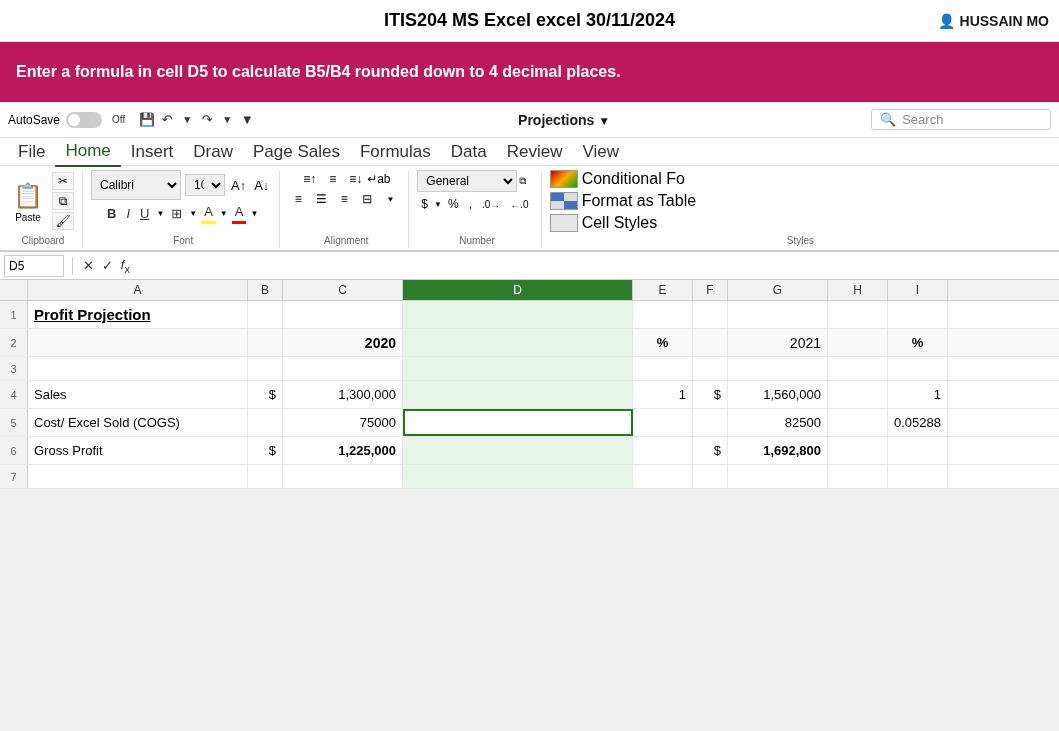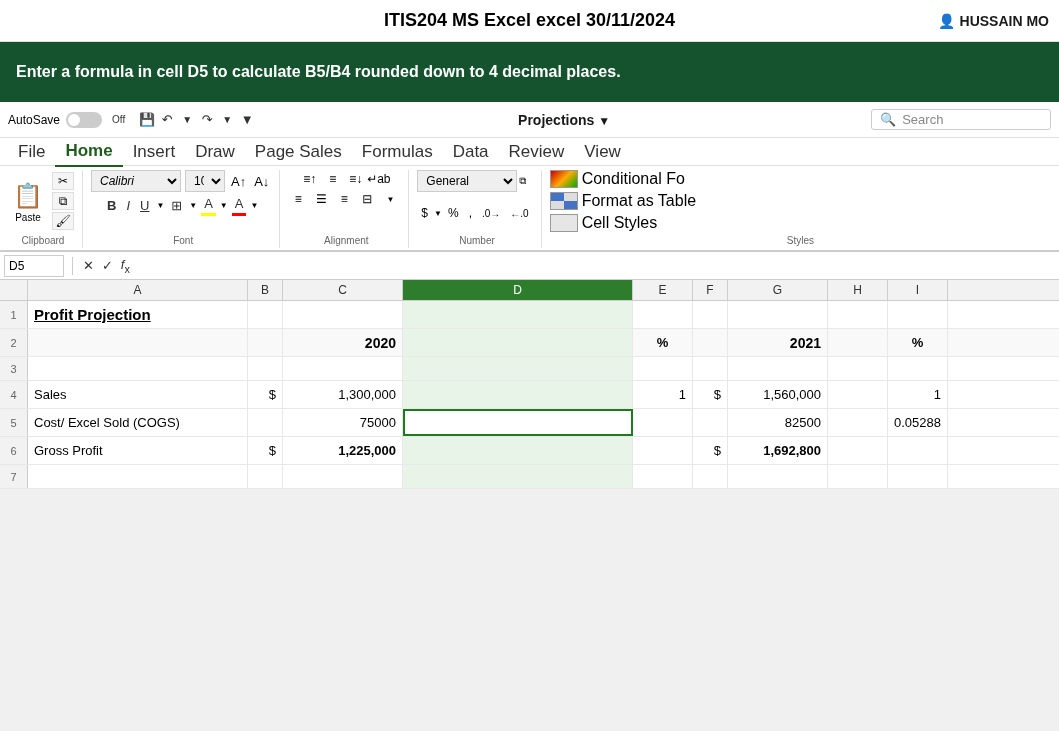--- a/index.html
+++ b/index.html
@@ -20,21 +20,21 @@
       right: 10px;
       top: 50%;
       transform: translateY(-50%);
       font-size: 14px;
       font-weight: 600;
       color: #1a1a1a;
     }
 
     
     .instruction-bar {
-      background: #14532d;
+      background: #be185d;
       color: #fff;
       padding: 14px 16px;
       font-size: 16px;
       font-weight: 700;
       min-height: 60px;
       display: flex;
       align-items: center;
     }
 
     
@@ -116,21 +116,21 @@
     }
     .menu-tab {
       padding: 4px 10px;
       font-size: 17px;
       cursor: pointer;
       color: #333;
       position: relative;
     }
     .menu-tab.active {
       color: #1f5c1f;
-      font-weight: 700;
+      font-weight: 400;
       border-bottom: 2px solid #1f5c1f;
     }
 
     
     .ribbon-toolbar {
       display: flex;
       align-items: stretch;
       padding: 4px 4px 2px 4px;
       background: #fff;
       min-height: 78px;
@@ -197,23 +197,22 @@
     .font-row1, .font-row2 {
       display: flex;
       align-items: center;
       gap: 4px;
     }
     .font-select {
       border: 1px solid #ccc;
       font-size: 12px;
       padding: 1px 4px;
       width: 90px;
-      height: 22px;
-      cursor: pointer;
-      font-style: italic;
+      height: 30px;
+      cursor: pointer;
     }
     .font-size-select {
       border: 1px solid #ccc;
       font-size: 12px;
       padding: 1px 4px;
       width: 40px;
       height: 22px;
       cursor: pointer;
     }
     .font-btn {
@@ -493,21 +492,21 @@
           <button class="align-btn">☰</button>
           <button class="align-btn">≡</button>
           <button class="align-btn">⊟</button>
           <button class="align-btn" style="font-size:8px;">▼</button>
         </div>
       </div>
       <span class="ribbon-group-label">Alignment</span>
     </div>
 
     <div class="ribbon-group">
-      <div class="ribbon-group-content" style="flex-direction:column; gap:12px; padding-bottom:14px; align-items:flex-start;">
+      <div class="ribbon-group-content" style="flex-direction:column; gap:3px; padding-bottom:14px; align-items:flex-start;">
         <div style="display:flex; align-items:center; gap:2px;">
           <select class="number-format-select">
             <option>General</option>
           </select>
           <span style="font-size:10px; cursor:pointer;">⧉</span>
         </div>
         <div style="display:flex; align-items:center; gap:2px;">
           <button class="number-btn">$</button>
           <span style="font-size:8px;">▼</span>
           <button class="number-btn">%</button>
@@ -587,21 +586,21 @@
   </div>
 
   <div class="sheet-row" style="min-height:28px; background:#f9f9f9;">
     <div class="row-number">2</div>
     <div class="cell col-a"></div>
     <div class="cell col-b"></div>
     <div class="cell col-c right-align" style="font-weight:bold; font-size:14px;">2020</div>
     <div class="cell selected-col" style="width:230px; min-width:230px;"></div>
     <div class="cell col-e center-align" style="font-weight:bold;">%</div>
     <div class="cell col-f"></div>
-    <div class="cell col-g right-align" style="font-weight:bold; font-size:14px;">2021</div>
+    <div class="cell col-g right-align" style="font-weight:normal; font-size:14px;">2021</div>
     <div class="cell col-h"></div>
     <div class="cell col-i center-align" style="font-weight:bold;">%</div>
   </div>
 
   <div class="sheet-row" style="min-height:24px;">
     <div class="row-number">3</div>
     <div class="cell col-a"></div>
     <div class="cell col-b"></div>
     <div class="cell col-c"></div>
     <div class="cell selected-col" style="width:230px; min-width:230px;"></div>

